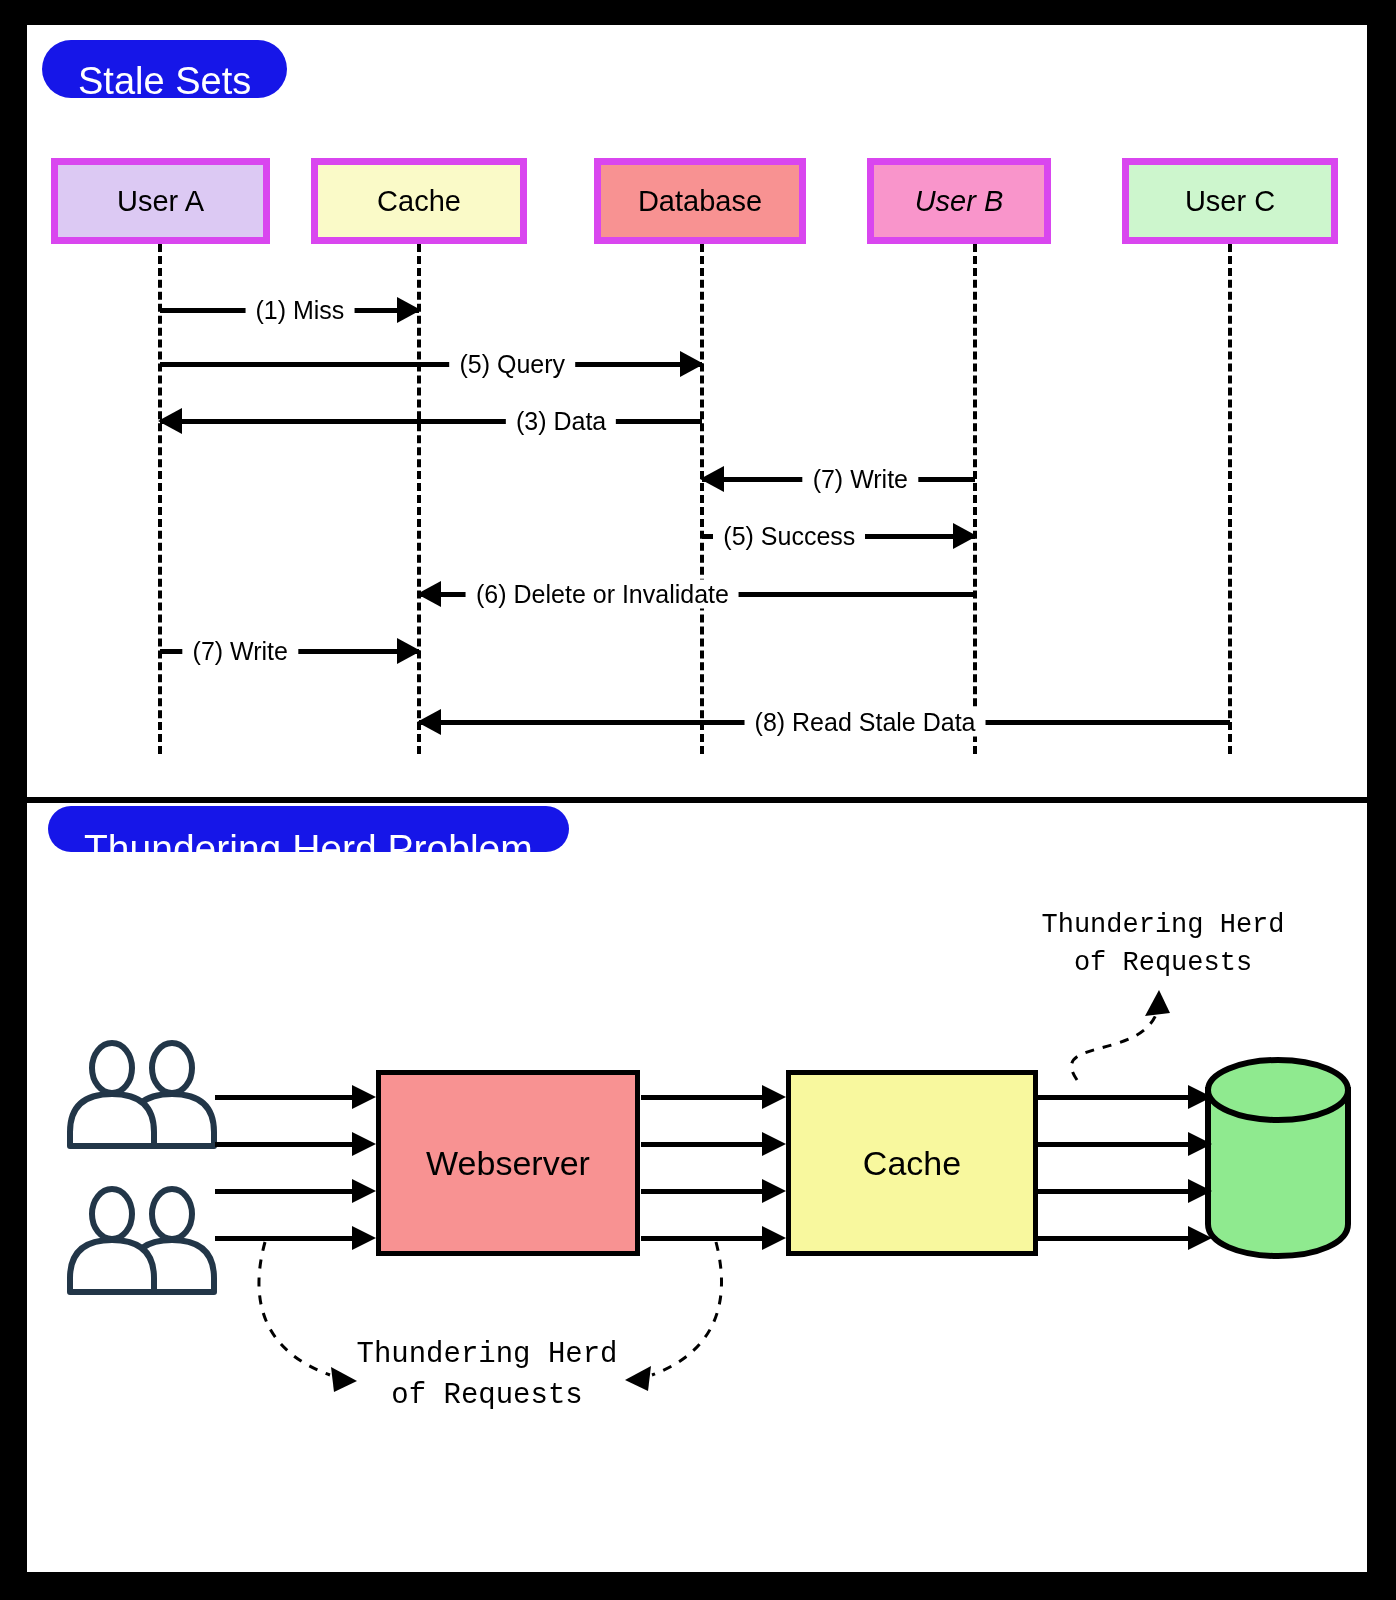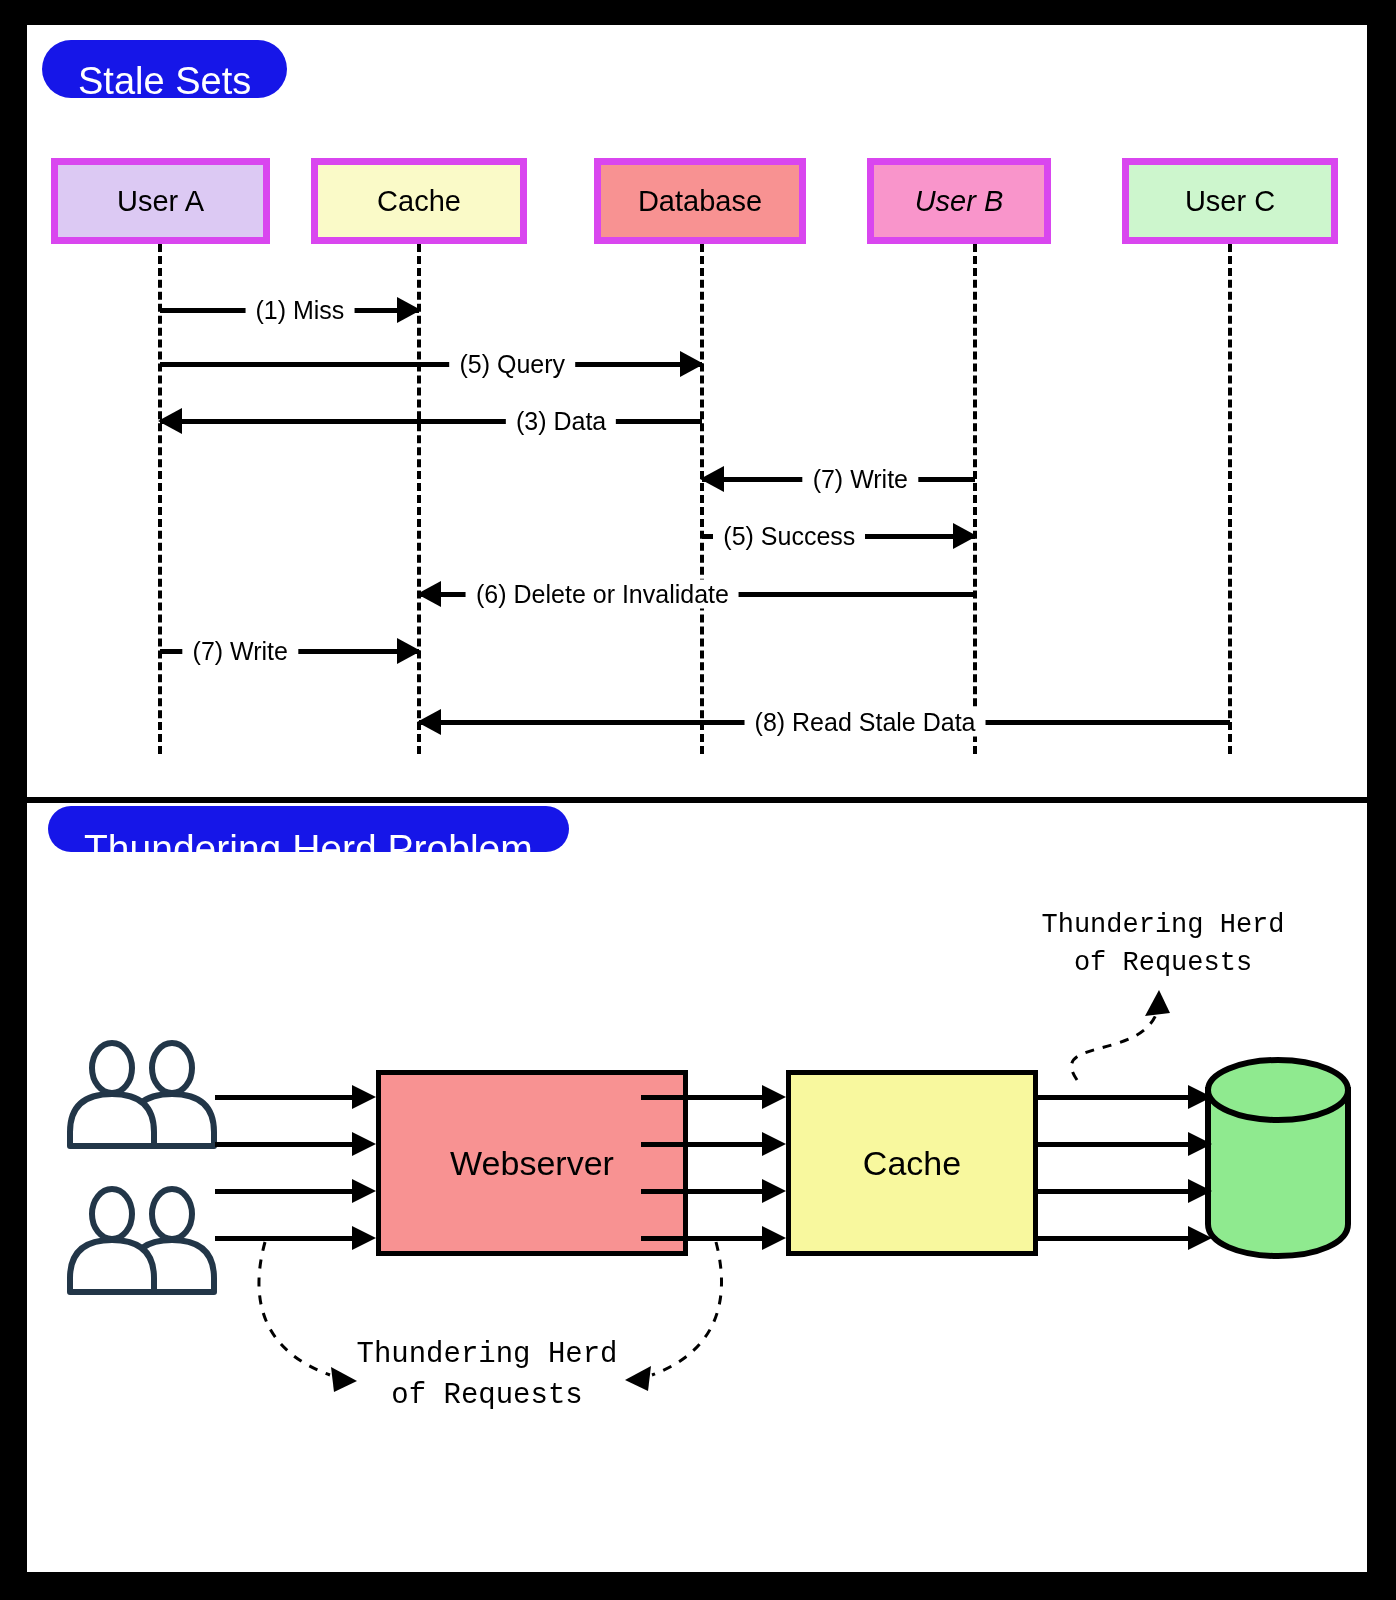--- a/index.html
+++ b/index.html
@@ -129,21 +129,21 @@
   </svg>
   <svg class="abs" style="left:66px;top:1186px;" width="152" height="110" viewBox="0 0 152 110">
     <g fill="#fff" stroke-width="6" stroke-linejoin="round" stroke="#223648">
       <path d="M 64 106 L 64 92 Q 64 54 106 54 Q 148 54 148 92 L 148 106 Z"></path>
       <ellipse cx="106" cy="28" rx="20" ry="25"></ellipse>
       <path d="M 4 106 L 4 92 Q 4 54 46 54 Q 88 54 88 92 L 88 106 Z"></path>
       <ellipse cx="46" cy="28" rx="20" ry="25"></ellipse>
     </g>
   </svg>
 
-  <div class="node" style="left: 376px; top: 1070px; width: 312px; height: 186px; background-color: rgb(248, 146, 146);">Webserver</div>
+  <div class="node" style="left: 376px; top: 1070px; width: 264px; height: 186px; background-color: rgb(248, 146, 146);">Webserver</div>
   <div class="node" style="left: 786px; top: 1070px; width: 252px; height: 186px; background-color: rgb(248, 248, 158);">Cache</div>
 
   <svg class="abs" style="left:1204px;top:1056px;" width="148" height="204" viewBox="0 0 148 204">
     <path d="M 4 34 L 4 168 C 4 187 35 200 74 200 C 113 200 144 187 144 168 L 144 34 Z" stroke="#000" stroke-width="6" fill="#8FEA8F"></path>
     <ellipse cx="74" cy="34" rx="70" ry="30" stroke="#000" stroke-width="6" fill="#8FEA8F"></ellipse>
   </svg>
 
   <div class="fa" style="left:215px;top:1095px;width:139px;"></div>
   <div class="fa" style="left:215px;top:1142px;width:139px;"></div>
   <div class="fa" style="left:215px;top:1189px;width:139px;"></div>

